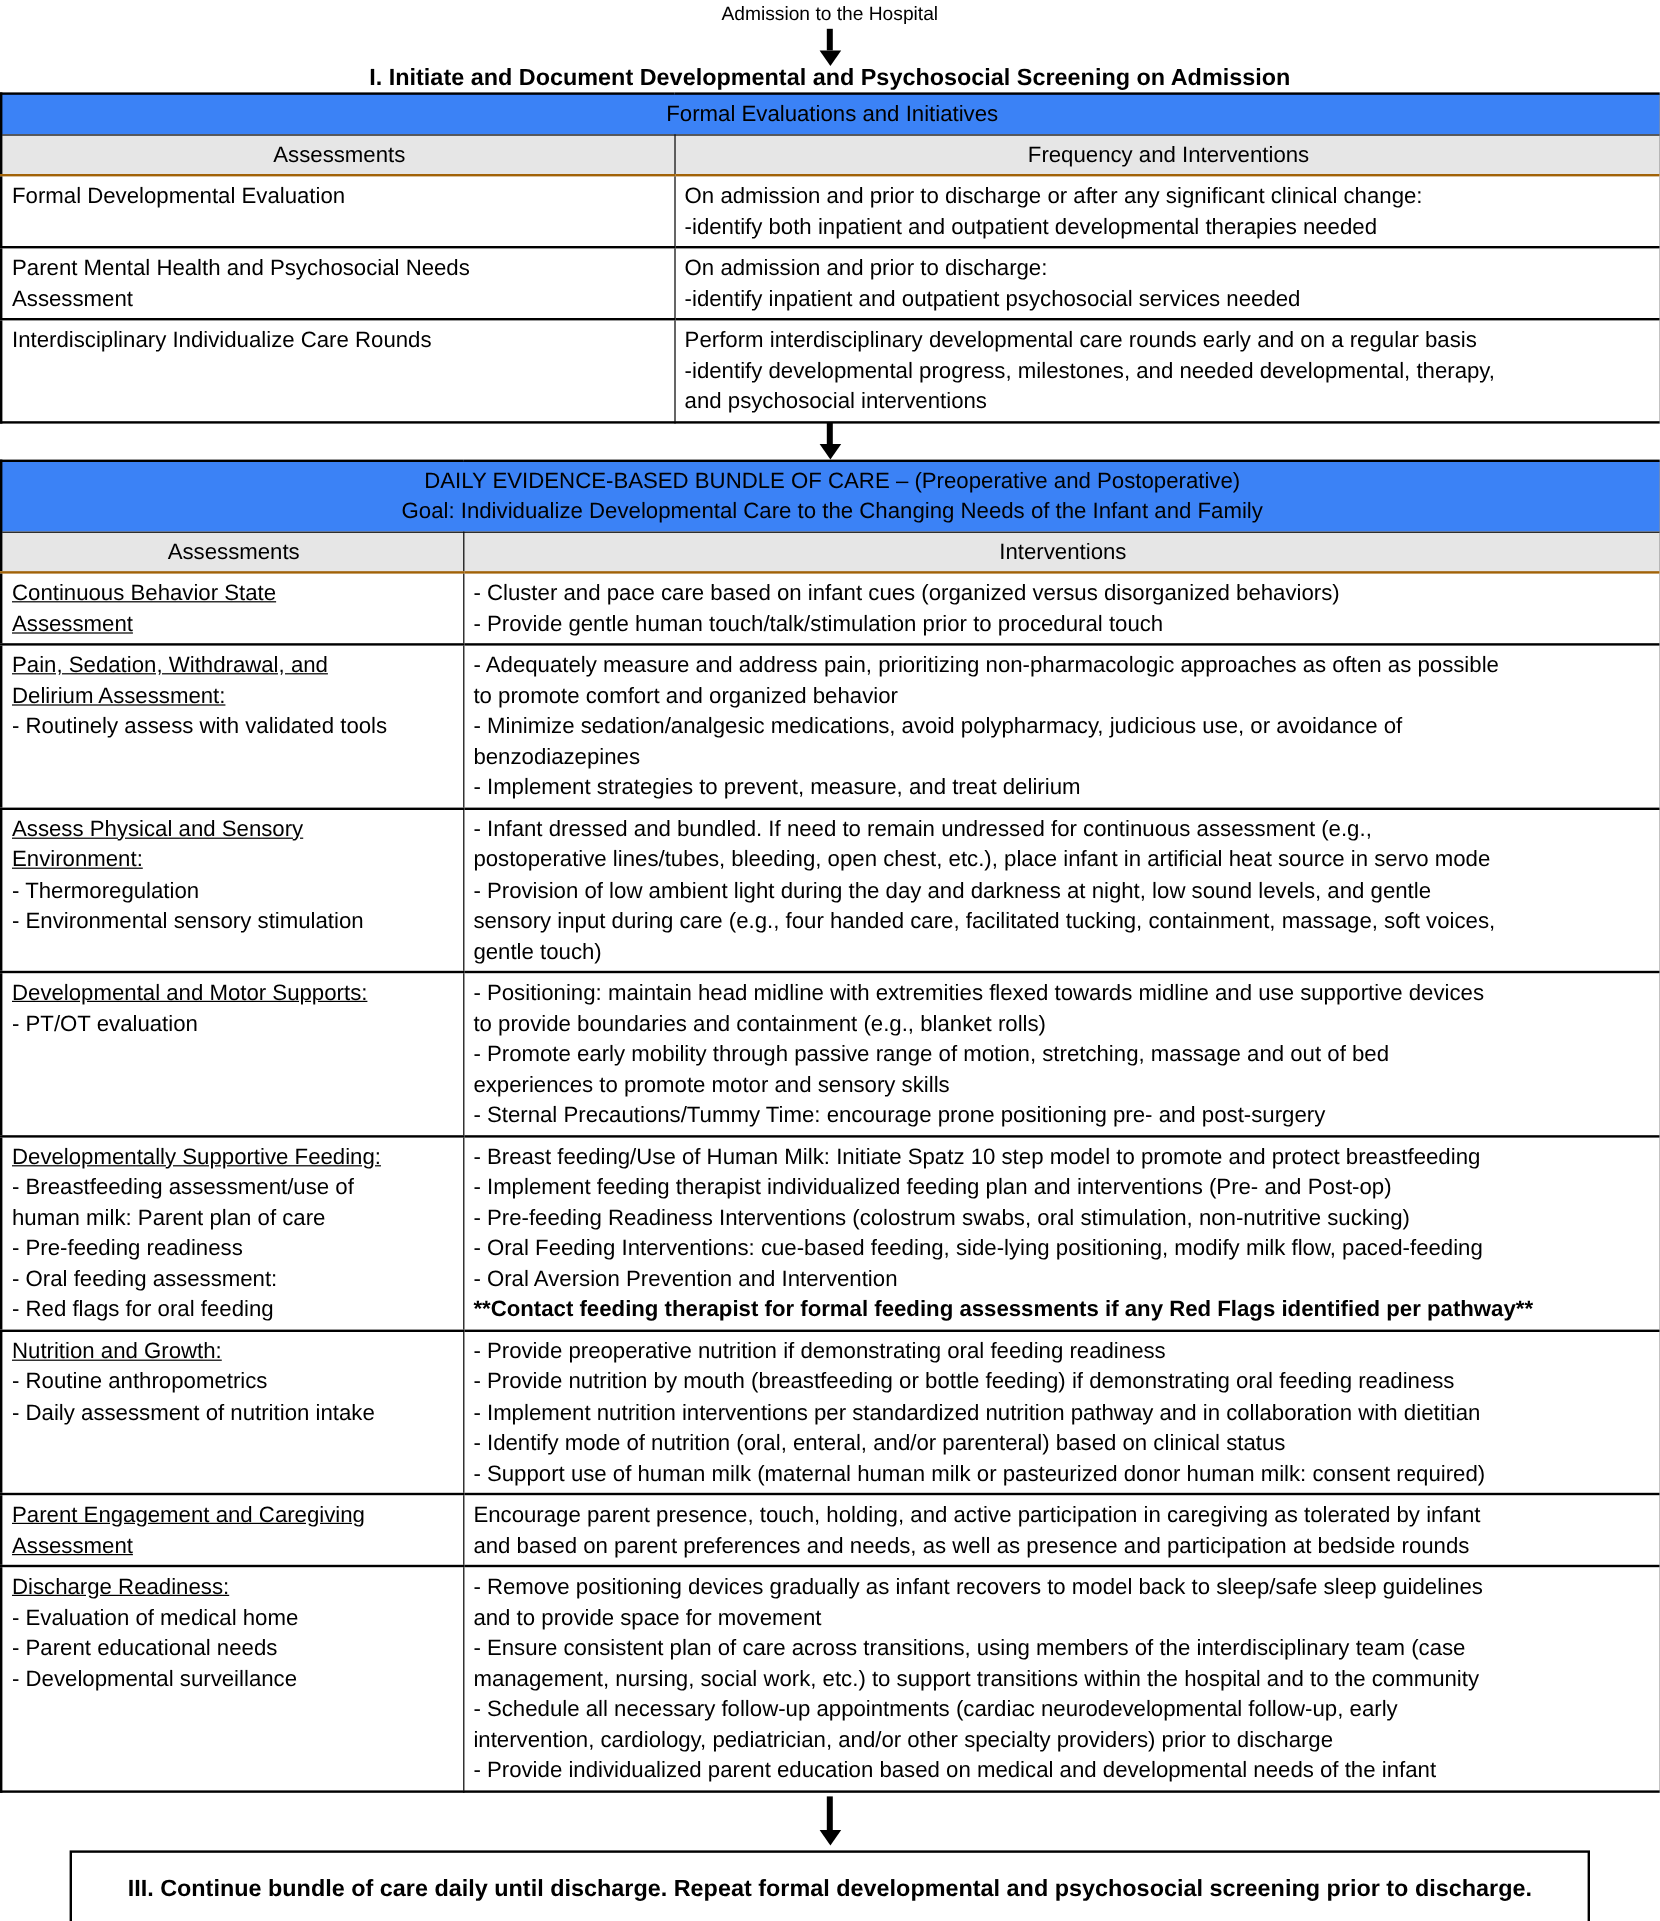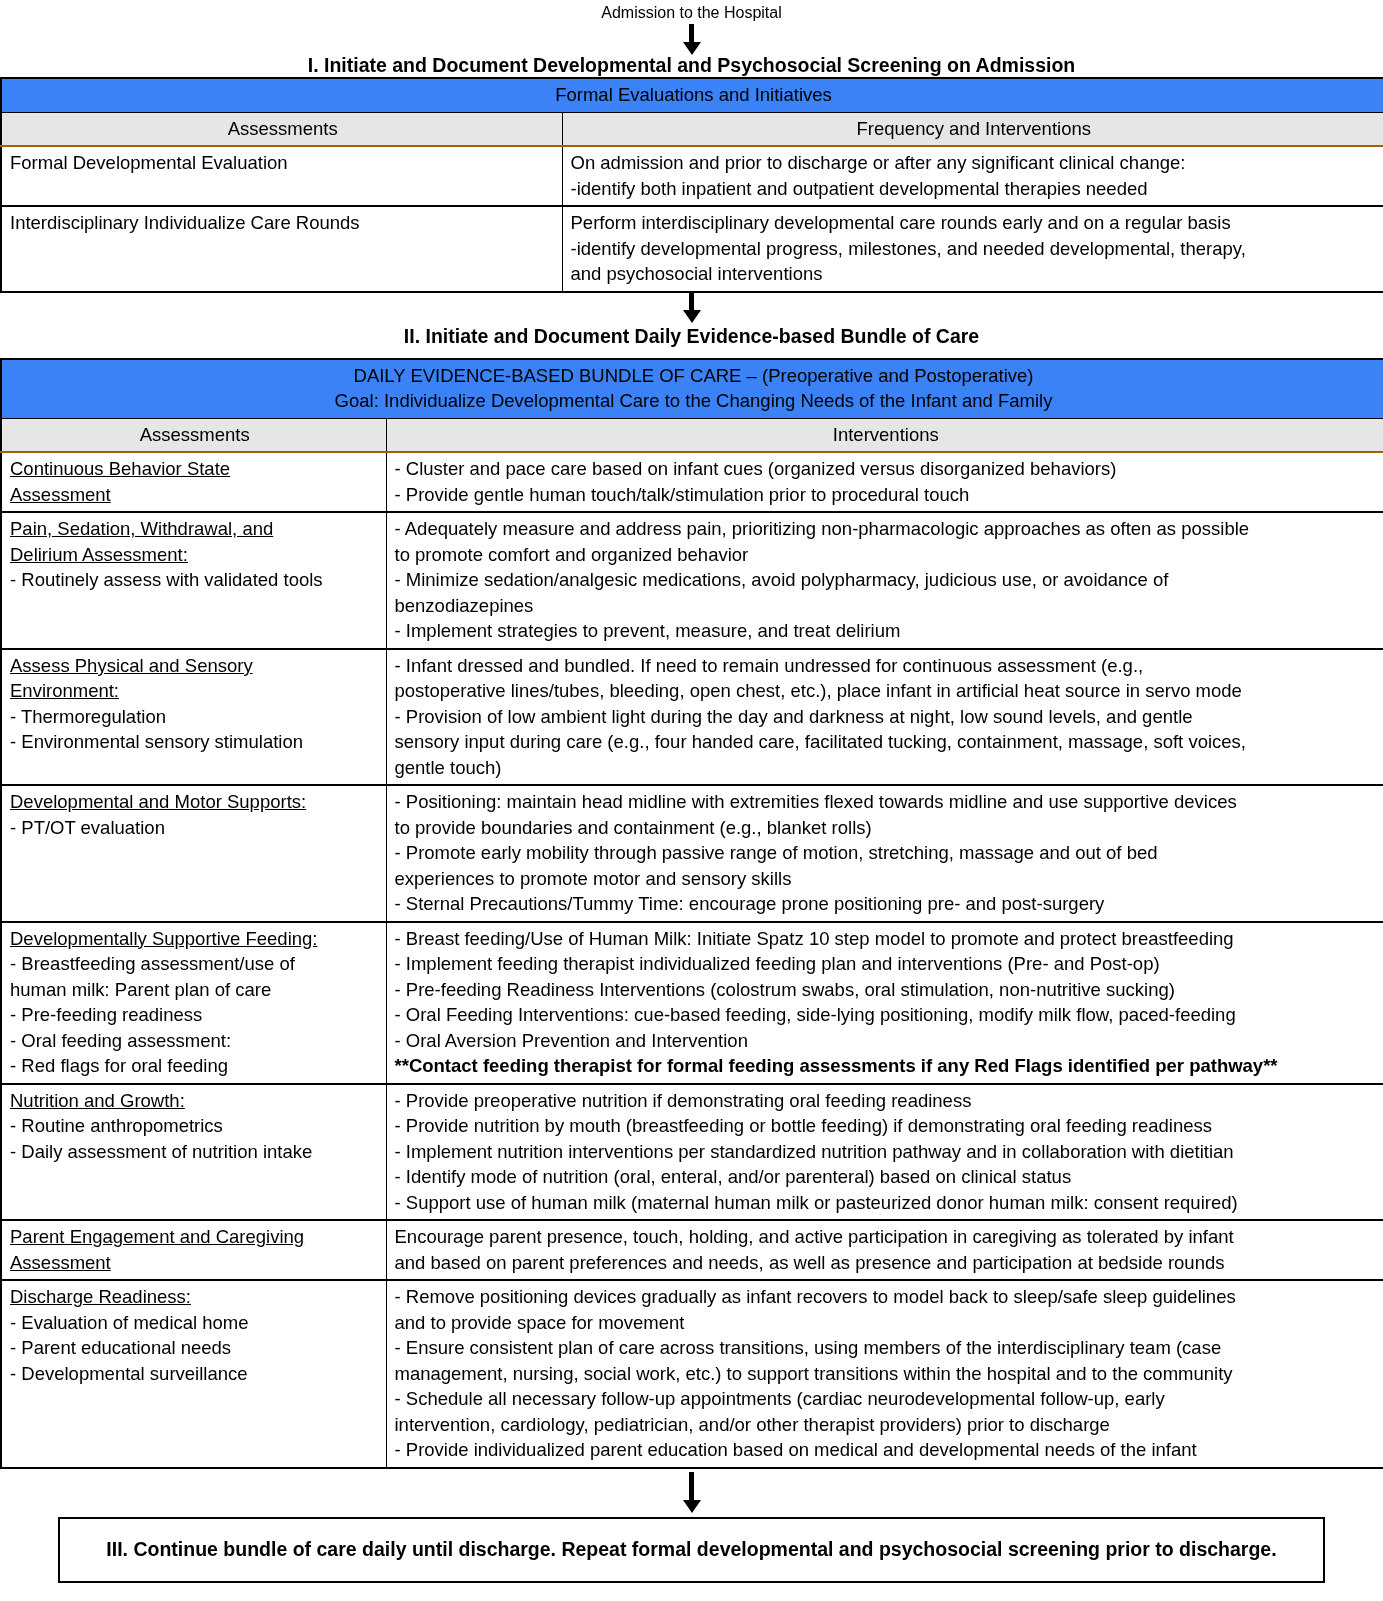--- a/index.html
+++ b/index.html
@@ -178,39 +178,48 @@
           <td class="assess">
             <span class="cell-line">Formal Developmental Evaluation</span>
           </td>
           <td>
             <span class="cell-line">On admission and prior to discharge or after any significant clinical change:</span>
             <span class="cell-line">-identify both inpatient and outpatient developmental therapies needed</span>
           </td>
         </tr>
         <tr class="body-row">
           <td class="assess">
+            <span class="cell-line">Parent Mental Health and Psychosocial Needs</span>
+            <span class="cell-line">Assessment</span>
+          </td>
+          <td>
+            <span class="cell-line">On admission and prior to discharge:</span>
+            <span class="cell-line">-identify inpatient and outpatient psychosocial services needed</span>
+          </td>
+        </tr>
+        <tr class="body-row">
+          <td class="assess">
             <span class="cell-line">Interdisciplinary Individualize Care Rounds</span>
           </td>
           <td>
             <span class="cell-line">Perform interdisciplinary developmental care rounds early and on a regular basis</span>
             <span class="cell-line">-identify developmental progress, milestones, and needed developmental, therapy,</span>
             <span class="cell-line">and psychosocial interventions</span>
           </td>
         </tr>
       </tbody>
   </table>
 
   <div class="arrow-wrap a2">
     <div class="arrow a2">
       <div class="shaft"></div>
       <div class="head"></div>
     </div>
   </div>
 
-  <div class="section-title two">II. Initiate and Document Daily Evidence-based Bundle of Care</div>
 
   <table class="flow t2">
     <colgroup>
         <col class="c1">
         <col class="c2">
       </colgroup>
     <thead>
       <tr>
         <th class="band" colspan="2">
           <span class="band-line">DAILY EVIDENCE-BASED BUNDLE OF CARE – (Preoperative and Postoperative)</span>
@@ -323,21 +332,21 @@
             <span class="cell-line">- Evaluation of medical home</span>
             <span class="cell-line">- Parent educational needs</span>
             <span class="cell-line">- Developmental surveillance</span>
           </td>
           <td>
             <span class="cell-line">- Remove positioning devices gradually as infant recovers to model back to sleep/safe sleep guidelines</span>
             <span class="cell-line">and to provide space for movement</span>
             <span class="cell-line">- Ensure consistent plan of care across transitions, using members of the interdisciplinary team (case</span>
             <span class="cell-line">management, nursing, social work, etc.) to support transitions within the hospital and to the community</span>
             <span class="cell-line">- Schedule all necessary follow-up appointments (cardiac neurodevelopmental follow-up, early</span>
-            <span class="cell-line">intervention, cardiology, pediatrician, and/or other therapist providers) prior to discharge</span>
+            <span class="cell-line">intervention, cardiology, pediatrician, and/or other specialty providers) prior to discharge</span>
             <span class="cell-line">- Provide individualized parent education based on medical and developmental needs of the infant</span>
           </td>
         </tr>
       </tbody>
   </table>
 
   <div class="arrow-wrap a3">
     <div class="arrow a3">
       <div class="shaft"></div>
       <div class="head"></div>

